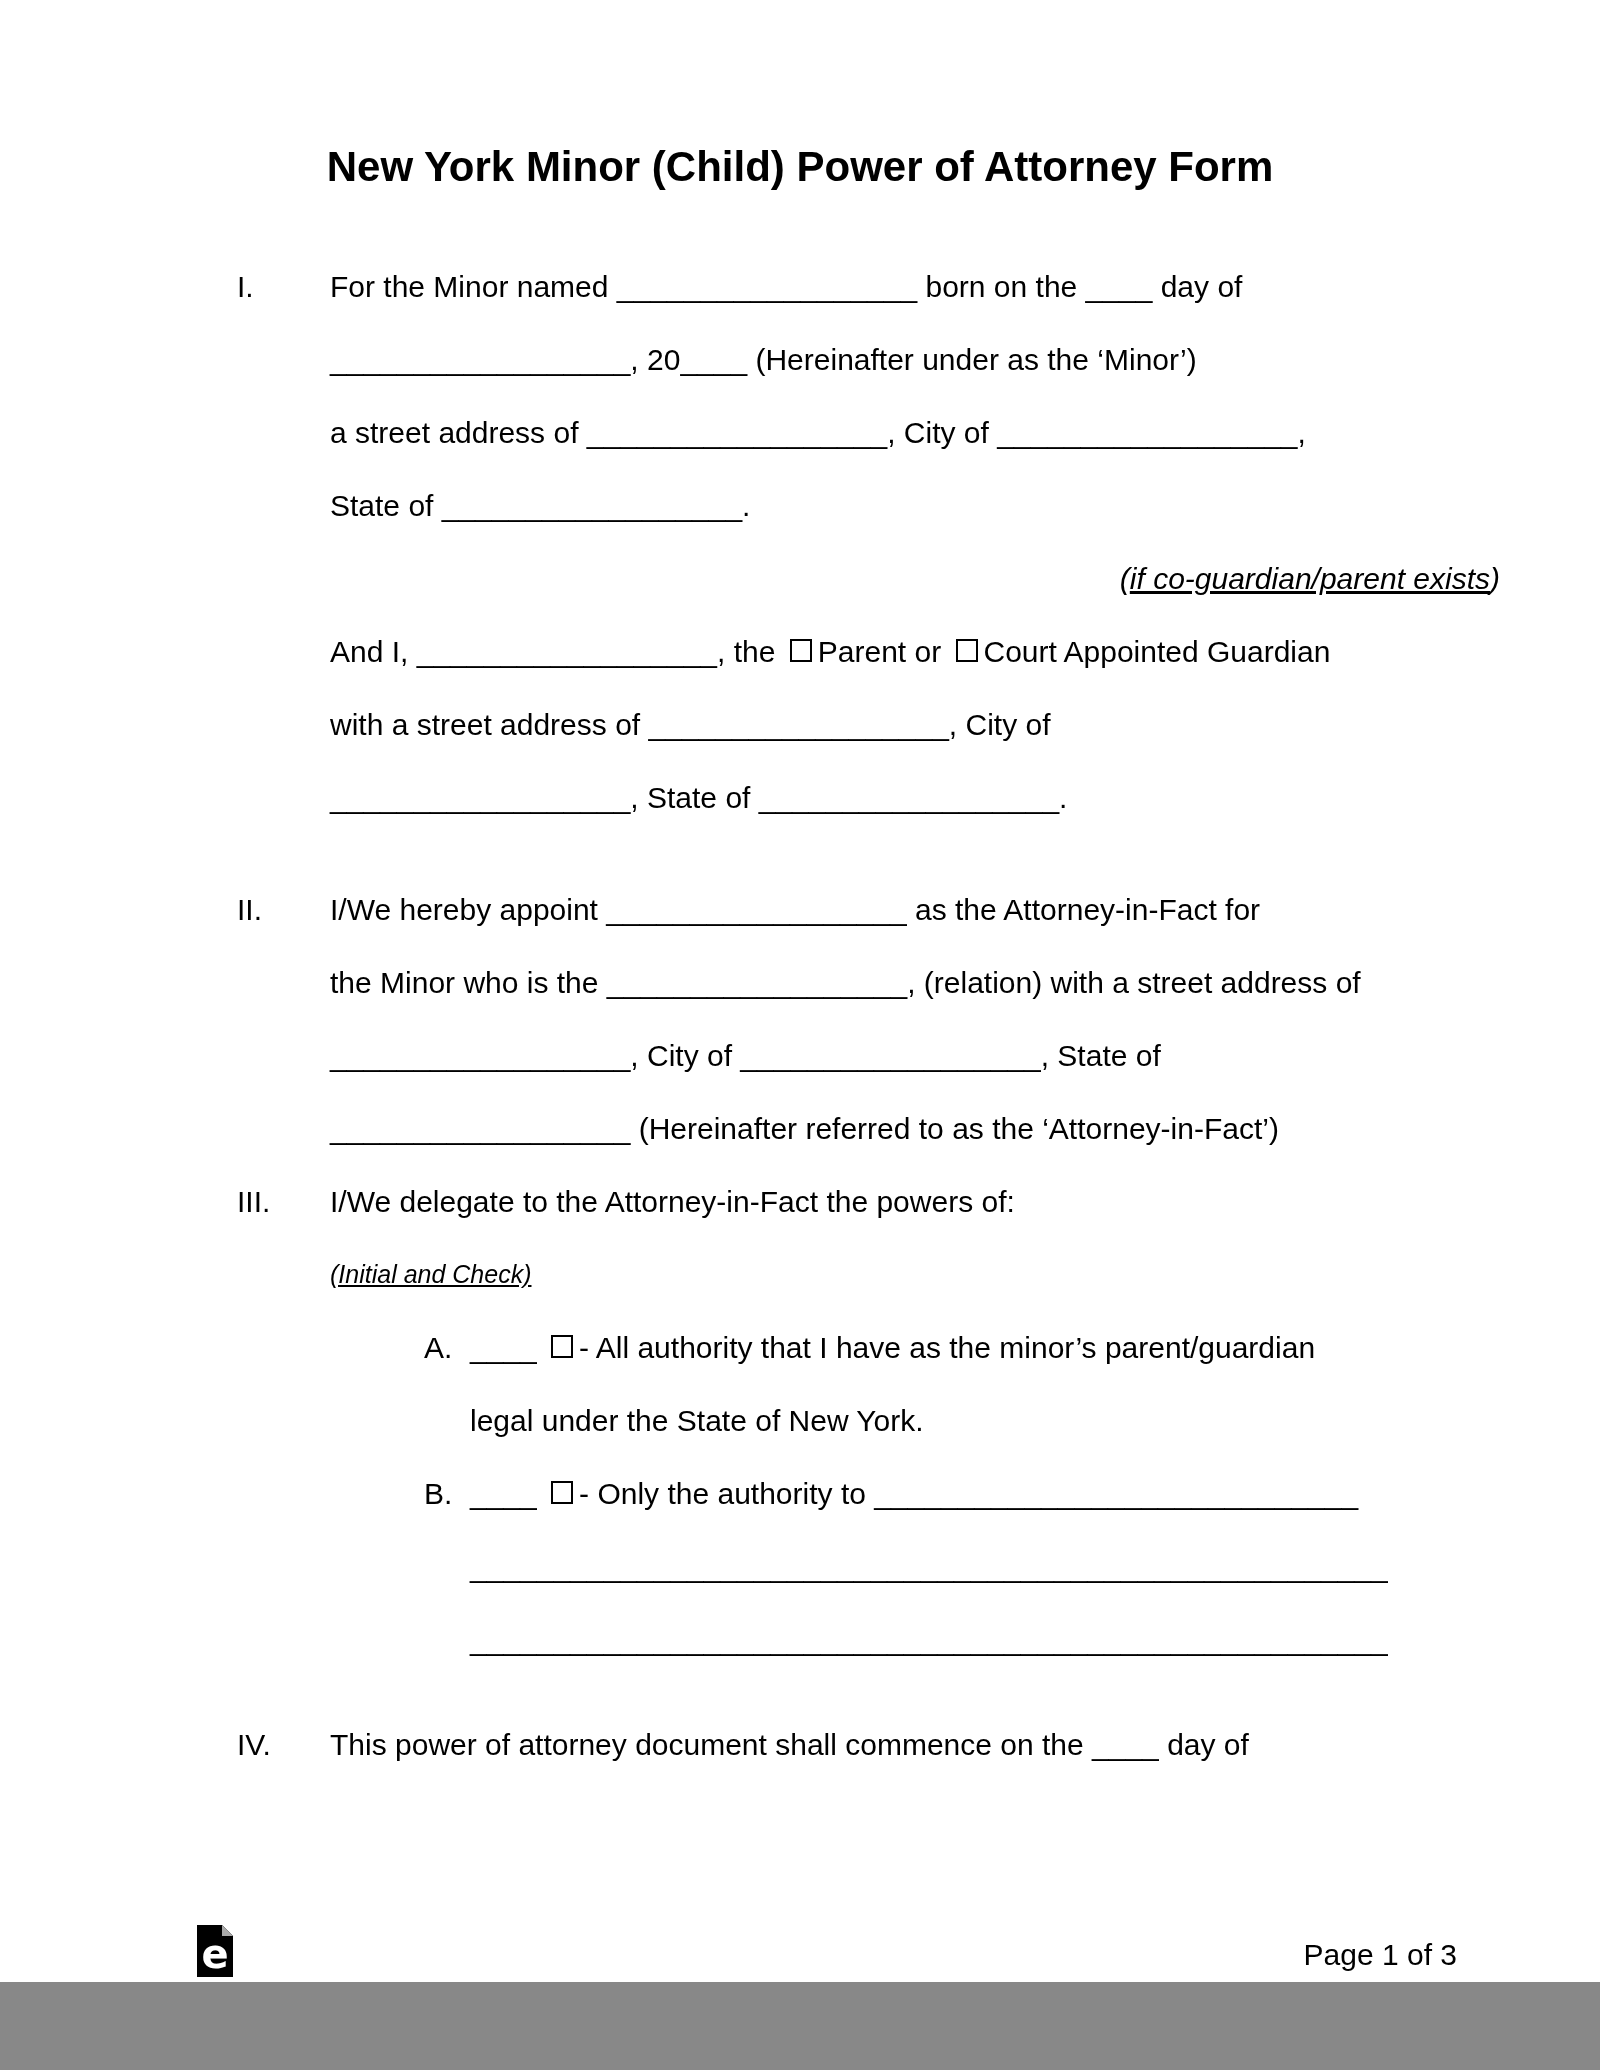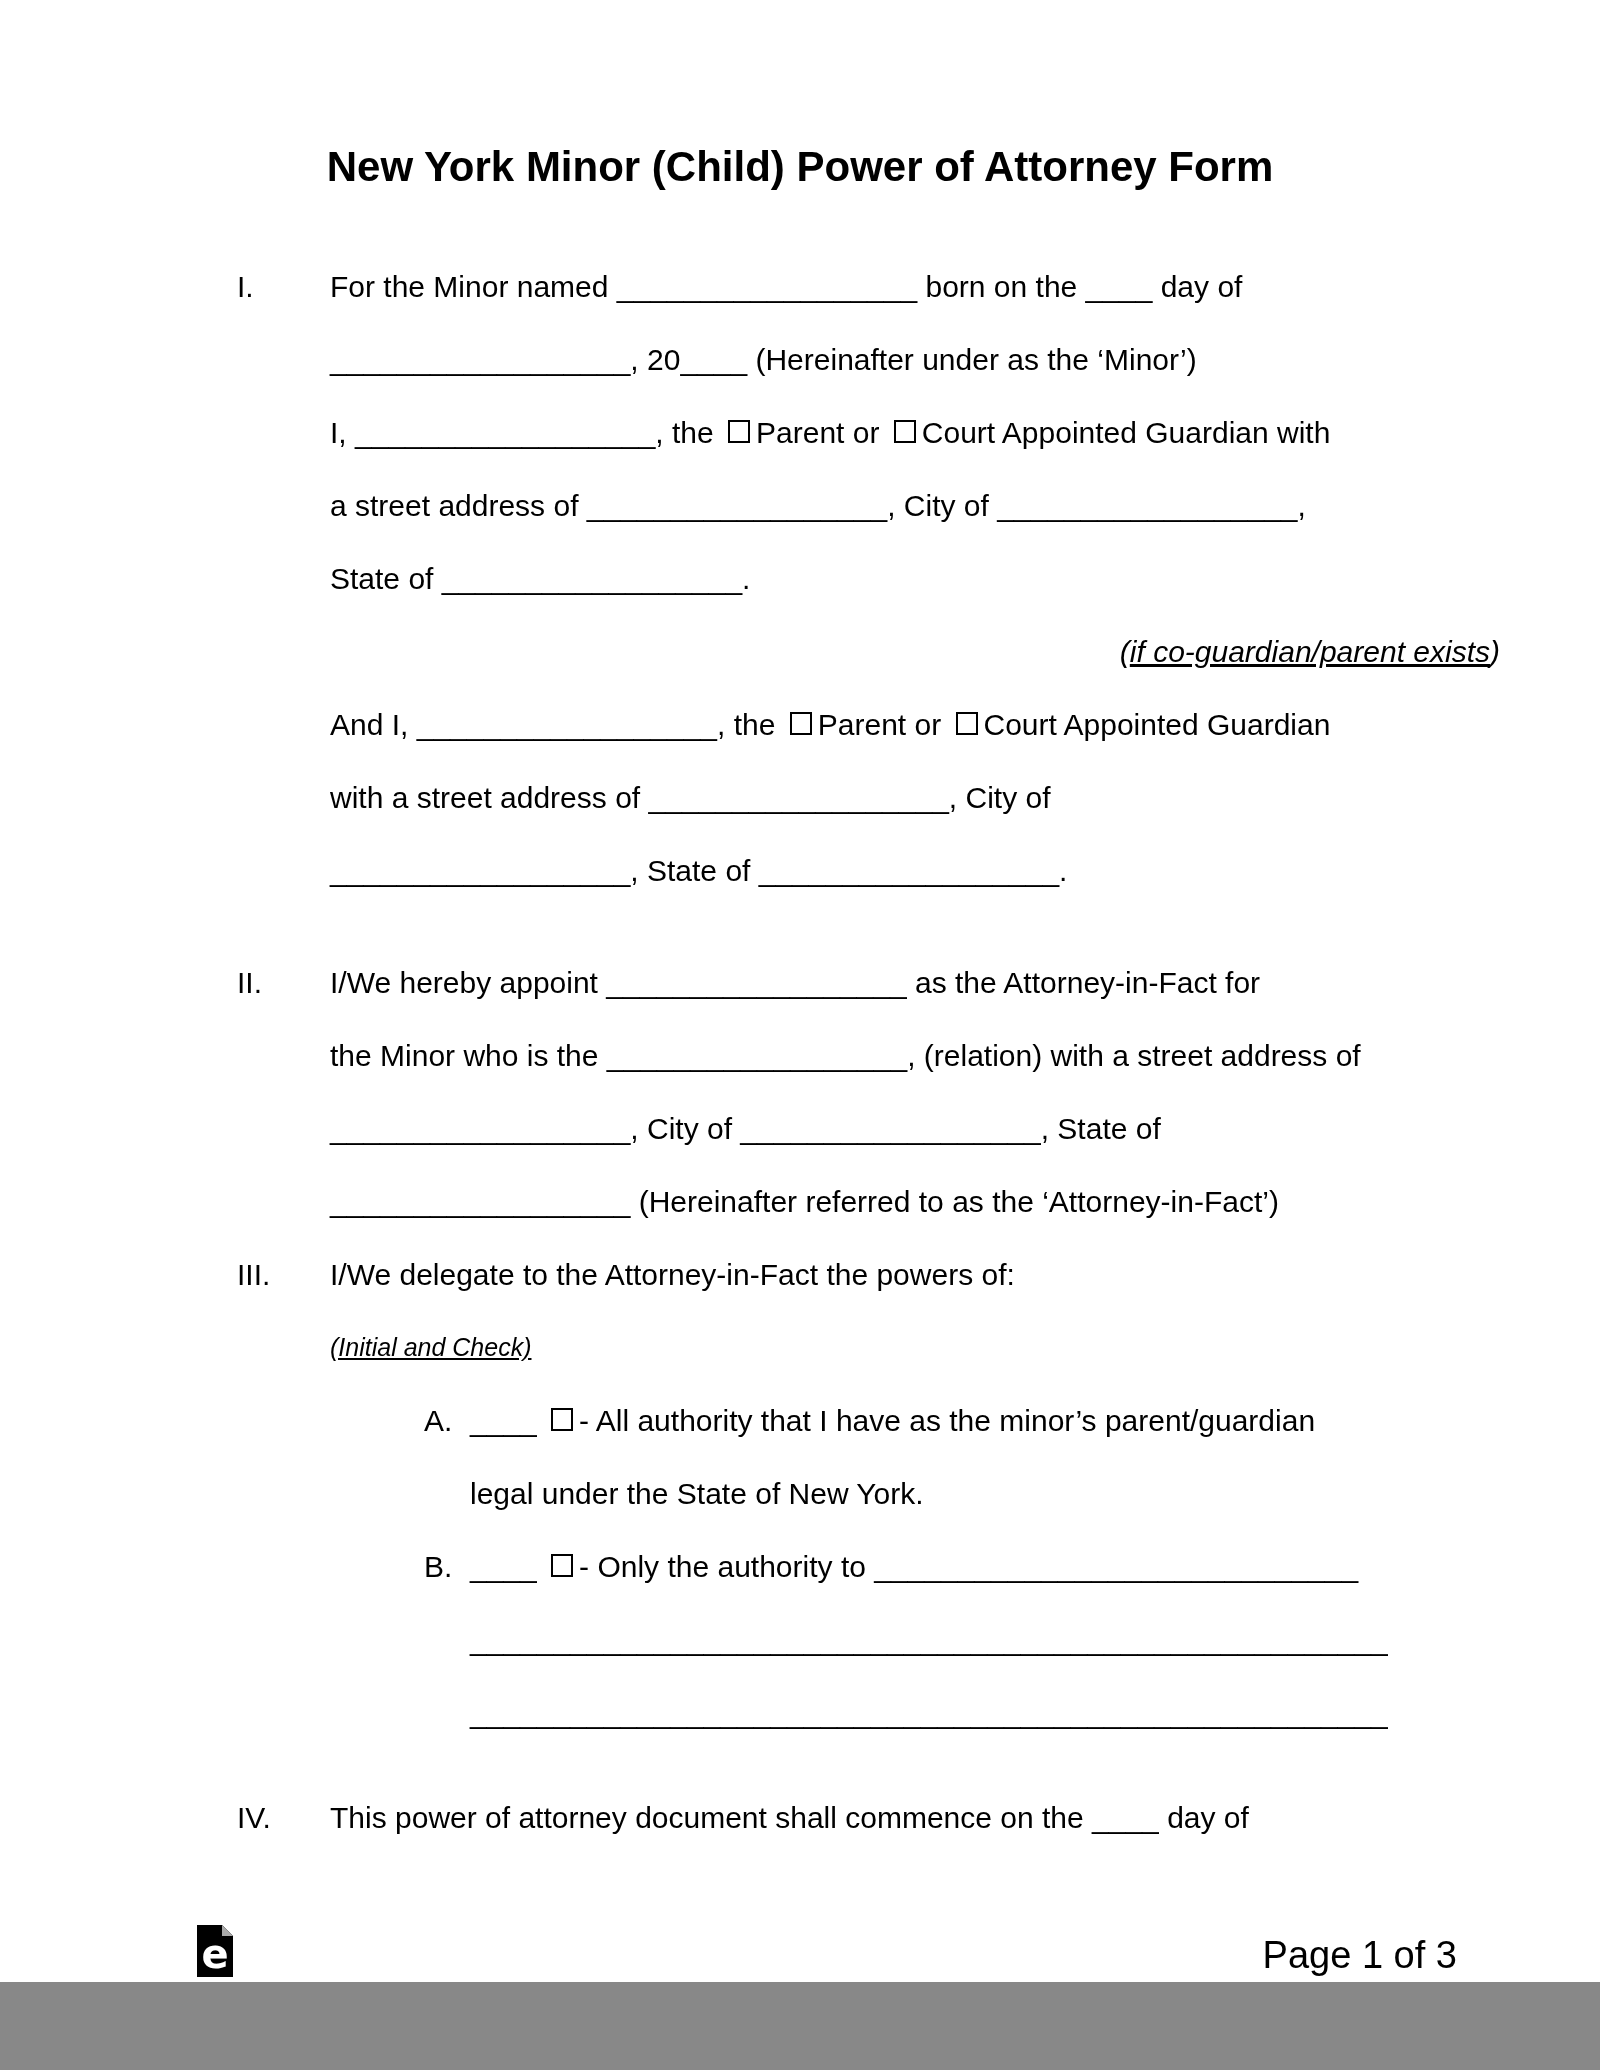--- a/index.html
+++ b/index.html
@@ -91,38 +91,37 @@
     text-align:center;
     color:#ffffff;
     font-weight:bold;
     font-size:40px;
     font-family:"DejaVu Sans",sans-serif;
   }
   .page-num{
     position:absolute;
     top:1937px;
     right:143px;
-    font-size:38px;
+    font-size:30px;
     line-height:36px;
     white-space:nowrap;
   }
 </style>
 </head>
 <body>
 
 <div class="page">
   <div class="title">New York Minor (Child) Power of Attorney Form</div>
 
   <div class="content">
       <div class="section">
         <div class="sec-num">I.</div>
         <div class="sec-body">
           <div class="line"><span class="txt">For the Minor named </span><span class="blank">__________________</span><span class="txt"> born on the </span><span class="blank">____</span><span class="txt"> day of</span></div>
           <div class="line"><span class="blank">__________________</span><span class="txt">, 20</span><span class="blank">____</span><span class="txt"> (Hereinafter under as the ‘Minor’)</span></div>
-          <div class="line"><span class="txt">I, </span><span class="blank">__________________</span><span class="txt">, the </span><span class="cb"></span><span class="txt">Parent or </span><span class="cb"></span><span class="txt">Court Appointed Guardian with</span></div>
           <div class="line"><span class="txt">a street address of </span><span class="blank">__________________</span><span class="txt">, City of </span><span class="blank">__________________</span><span class="txt">,</span></div>
           <div class="line"><span class="txt">State of </span><span class="blank">__________________</span><span class="txt">.</span></div>
           <div class="line italic"><span class="txt">(</span><span class="u-run">if co-guardian/parent exists</span><span class="txt">)</span></div>
           <div class="line"><span class="txt">And I, </span><span class="blank">__________________</span><span class="txt">, the </span><span class="cb"></span><span class="txt">Parent or </span><span class="cb"></span><span class="txt">Court Appointed Guardian</span></div>
           <div class="line"><span class="txt">with a street address of </span><span class="blank">__________________</span><span class="txt">, City of</span></div>
           <div class="line"><span class="blank">__________________</span><span class="txt">, State of </span><span class="blank">__________________</span><span class="txt">.</span></div>
         </div>
       </div>
       <div class="section" style="margin-top: 39px;">
         <div class="sec-num">II.</div>

